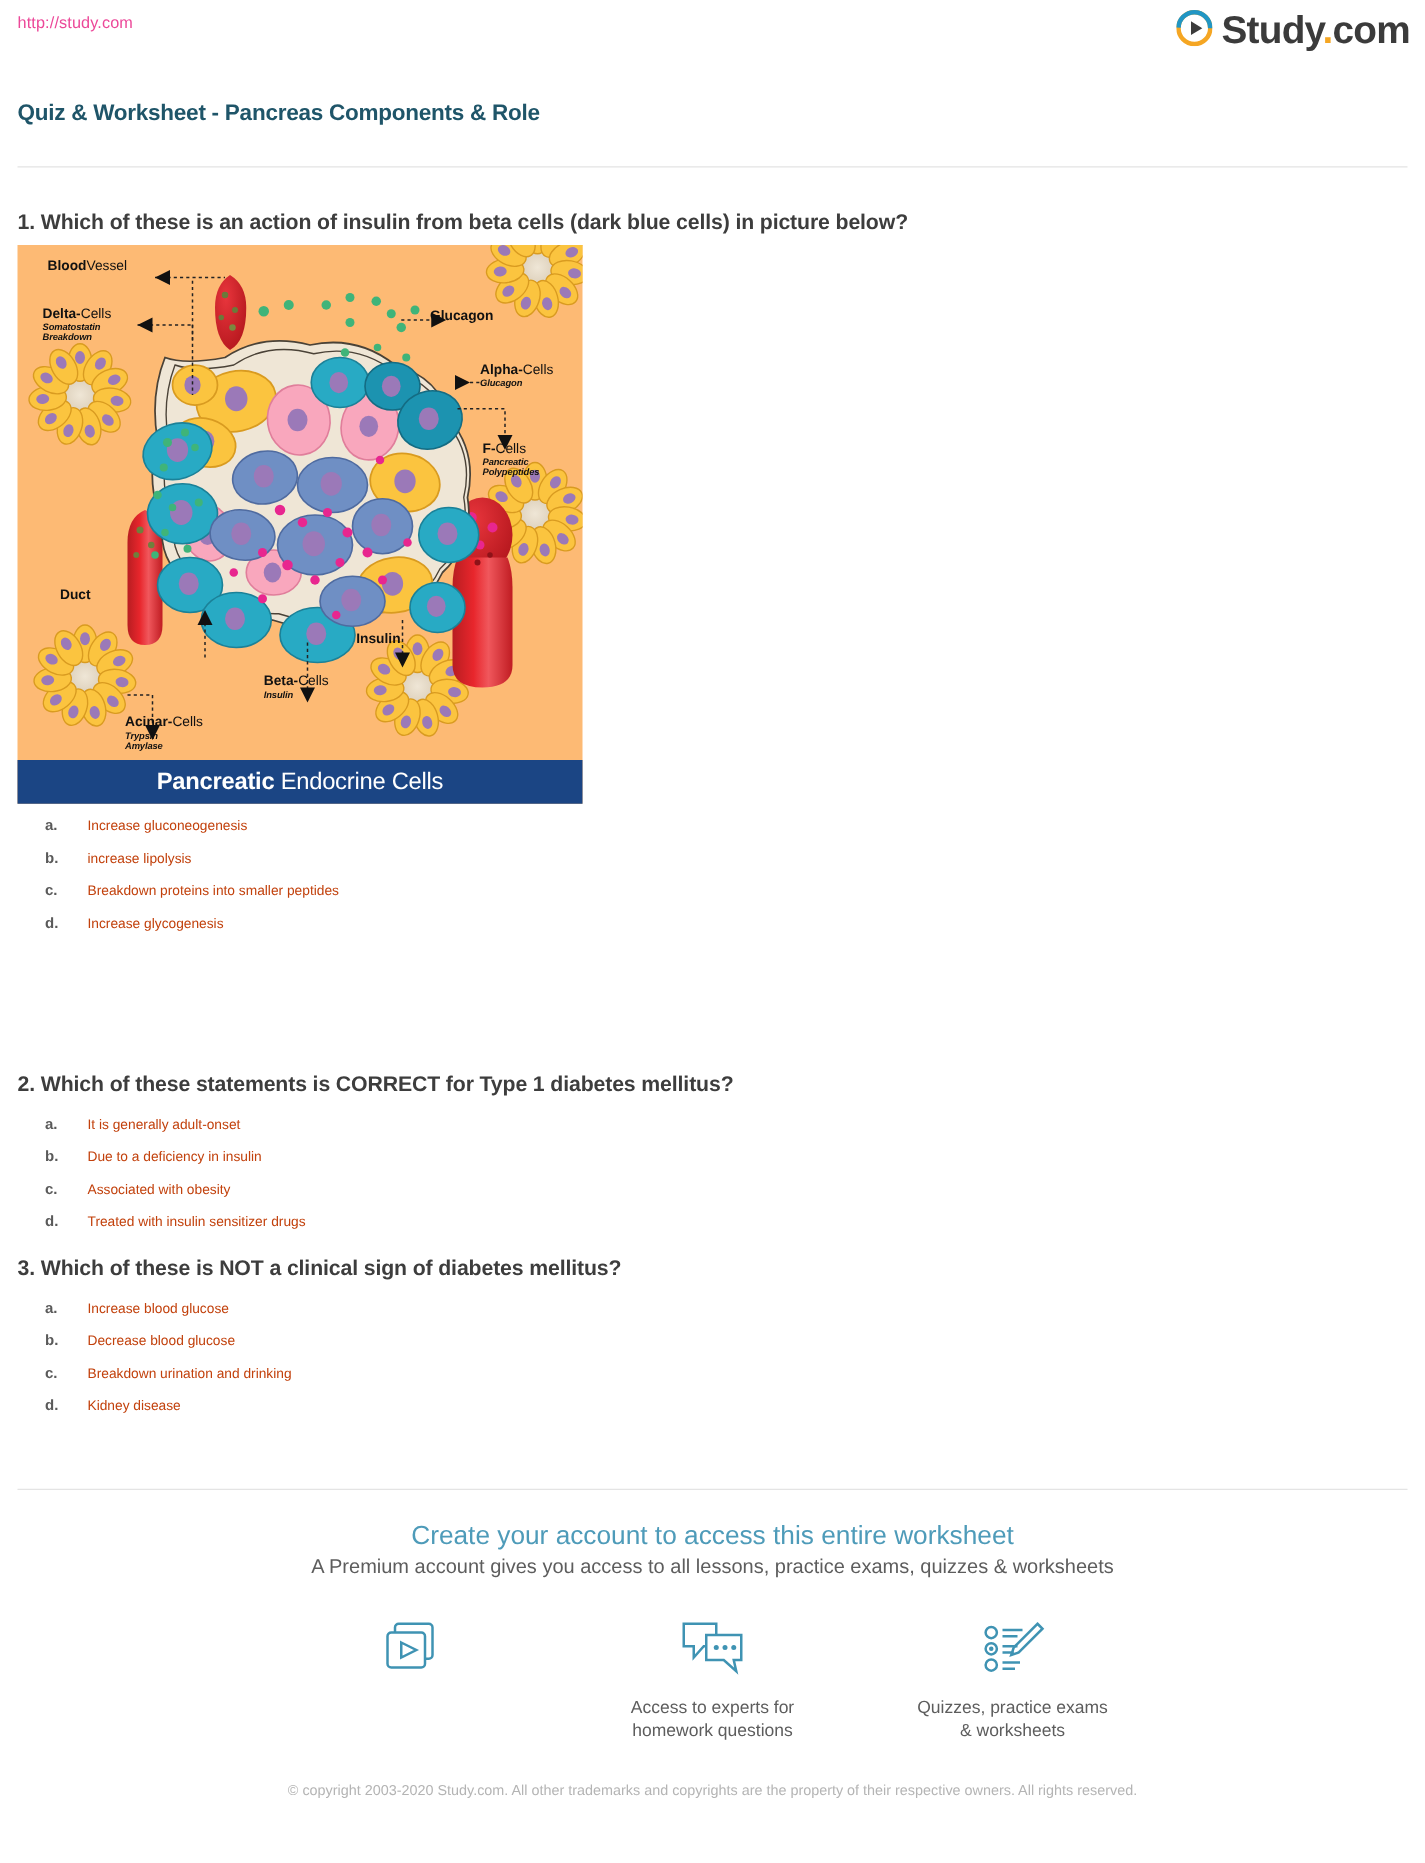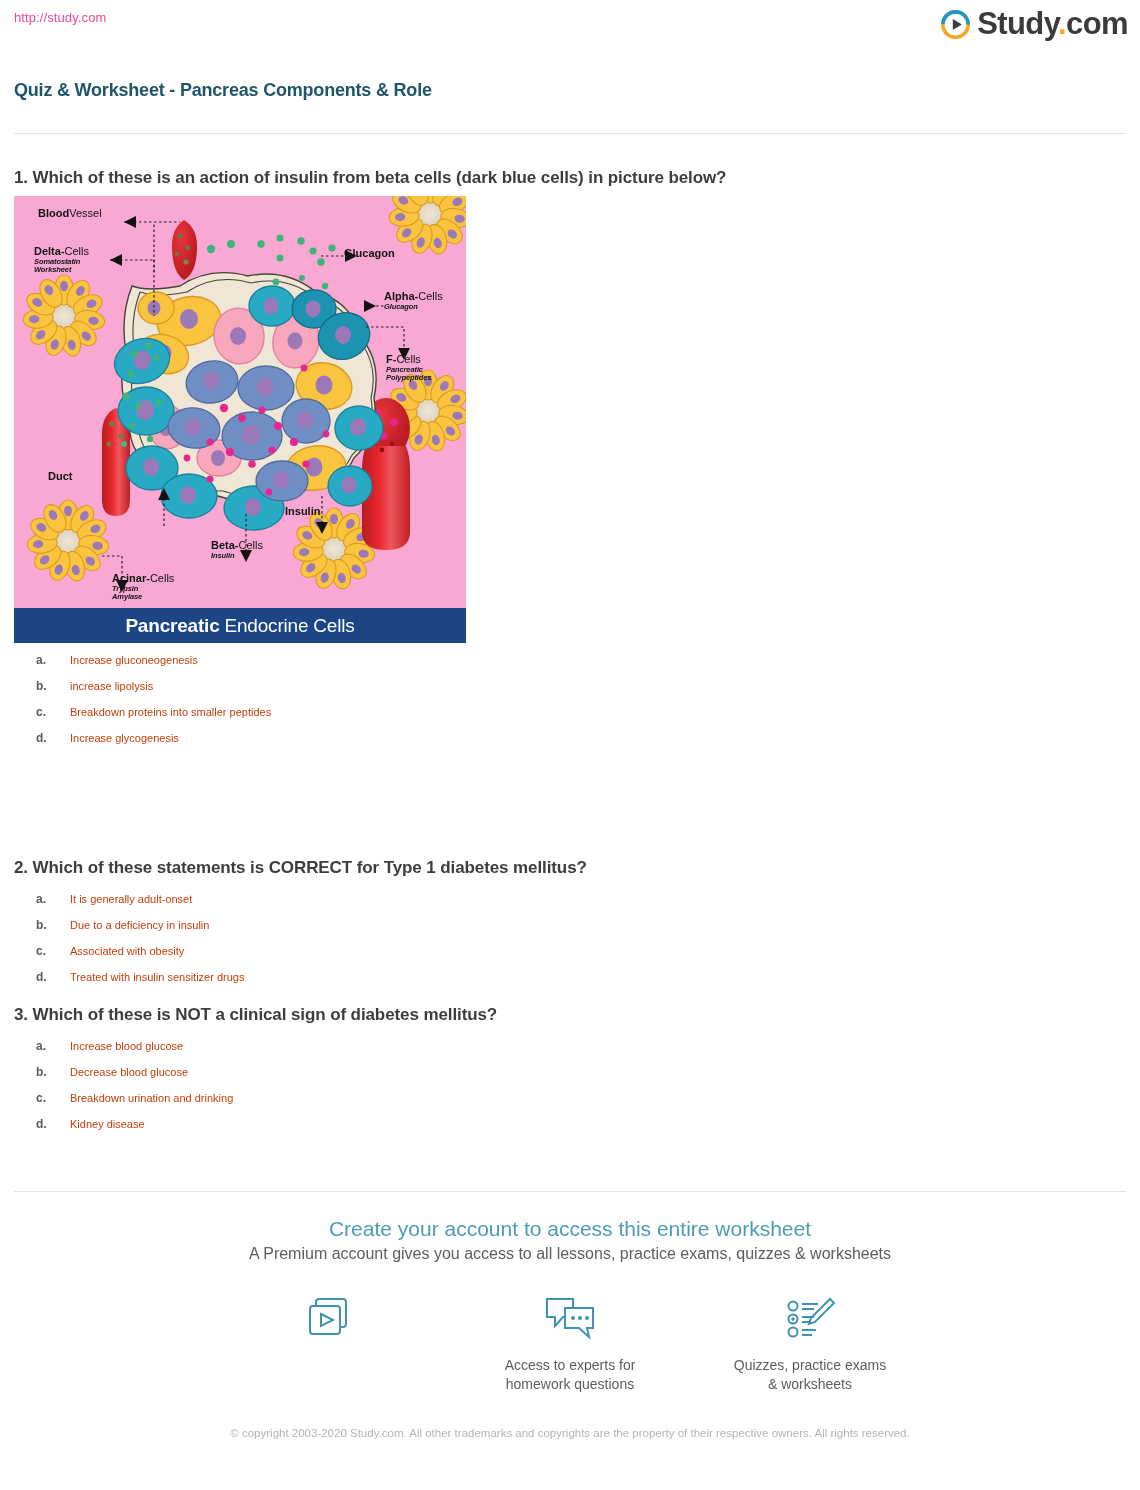--- a/index.html
+++ b/index.html
@@ -13,21 +13,21 @@
     overflow:hidden;
   }
 
   
   .page-url{
     position:absolute; left:14px; top:10px;
     font-size:13px; color:#ec4899; letter-spacing:.1px;
   }
   .brand{
     position:absolute; right:12px; top:8px;
-    display:flex; align-items:flex-end; gap:7px;
+    display:flex; align-items:flex-start; gap:7px;
   }
   .brand-mark{ width:29px; height:29px; position:relative; }
   .brand-text{
     font-size:31px; font-weight:bold; color:#3b3b3b;
     letter-spacing:-.6px; line-height:1;
   }
   .brand-dot{ color:#f5a623; }
 
   .title{
     position:absolute; left:14px; top:68px;
@@ -56,21 +56,21 @@
     width:56px; flex:0 0 56px;
     font-size:12px; font-weight:bold; color:#5a5a5a;
     padding-left:22px;
   }
   .ans-text{ font-size:11px; color:#c2410c; }
 
   
   .figure{
     position:absolute; left:14px; top:196px;
     width:452px; height:447px;
-    background:#f9a8d4;
+    background:#fdba74;
   }
   .fig-canvas{ position:absolute; inset:0; }
   .fig-caption{
     position:absolute; left:0; bottom:0;
     width:452px; height:35px;
     background:#1b4584;
     color:#fff; font-size:19px;
     display:flex; align-items:center; justify-content:center;
     letter-spacing:-.2px;
   }
@@ -552,38 +552,38 @@
       <polygon points="108,396 102,384 114,384"></polygon>
     </g>
   </svg>
 
   <div class="fig-label" style="left:24px; top:12px;">
     <span>Blood</span><span class="thin">Vessel</span>
   </div>
   <div class="fig-label" style="left:20px; top:50px;">
     <span>Delta-</span><span class="thin">Cells</span>
     <span class="fig-sub">Somatostatin</span>
-    <span class="fig-sub">Worksheet</span>
+    <span class="fig-sub">Breakdown</span>
   </div>
   <div class="fig-label" style="left:330px; top:52px;">
     <span>Glucagon</span>
   </div>
   <div class="fig-label" style="left:370px; top:95px;">
     <span>Alpha-</span><span class="thin">Cells</span>
     <span class="fig-sub">Glucagon</span>
   </div>
   <div class="fig-label" style="left:372px; top:158px;">
     <span>F-</span><span class="thin">Cells</span>
     <span class="fig-sub">Pancreatic</span>
     <span class="fig-sub">Polypeptides</span>
   </div>
   <div class="fig-label" style="left:34px; top:275px;">
     <span>Duct</span>
   </div>
-  <div class="fig-label" style="left:86px; top:377px;margin-left:12px;">
+  <div class="fig-label" style="left:86px; top:377px;">
     <span>Acinar-</span><span class="thin">Cells</span>
     <span class="fig-sub">Trypsin</span>
     <span class="fig-sub">Amylase</span>
   </div>
   <div class="fig-label" style="left:197px; top:344px;">
     <span>Beta-</span><span class="thin">Cells</span>
     <span class="fig-sub">Insulin</span>
   </div>
   <div class="fig-label" style="left:271px; top:310px;">
     <span>Insulin</span>

